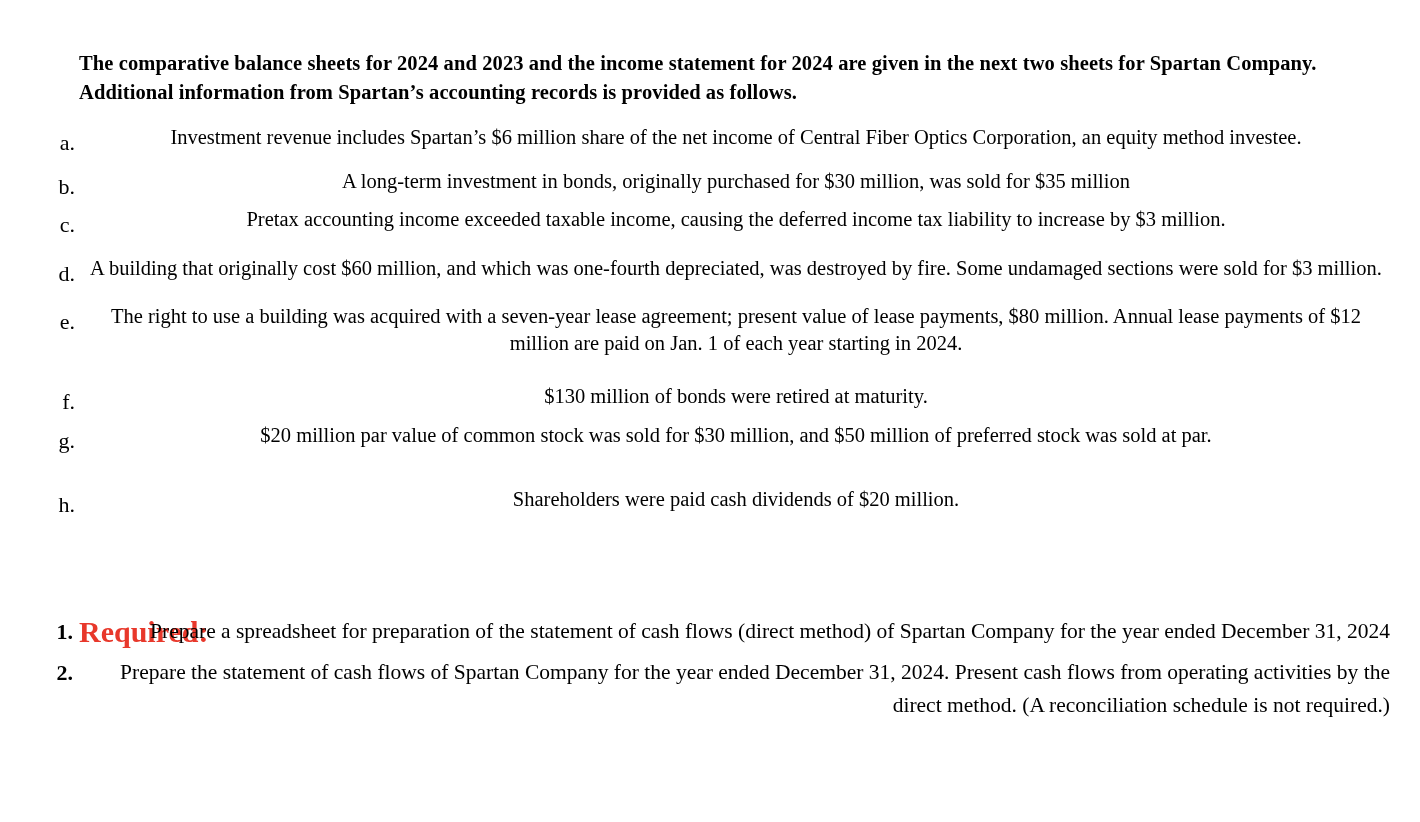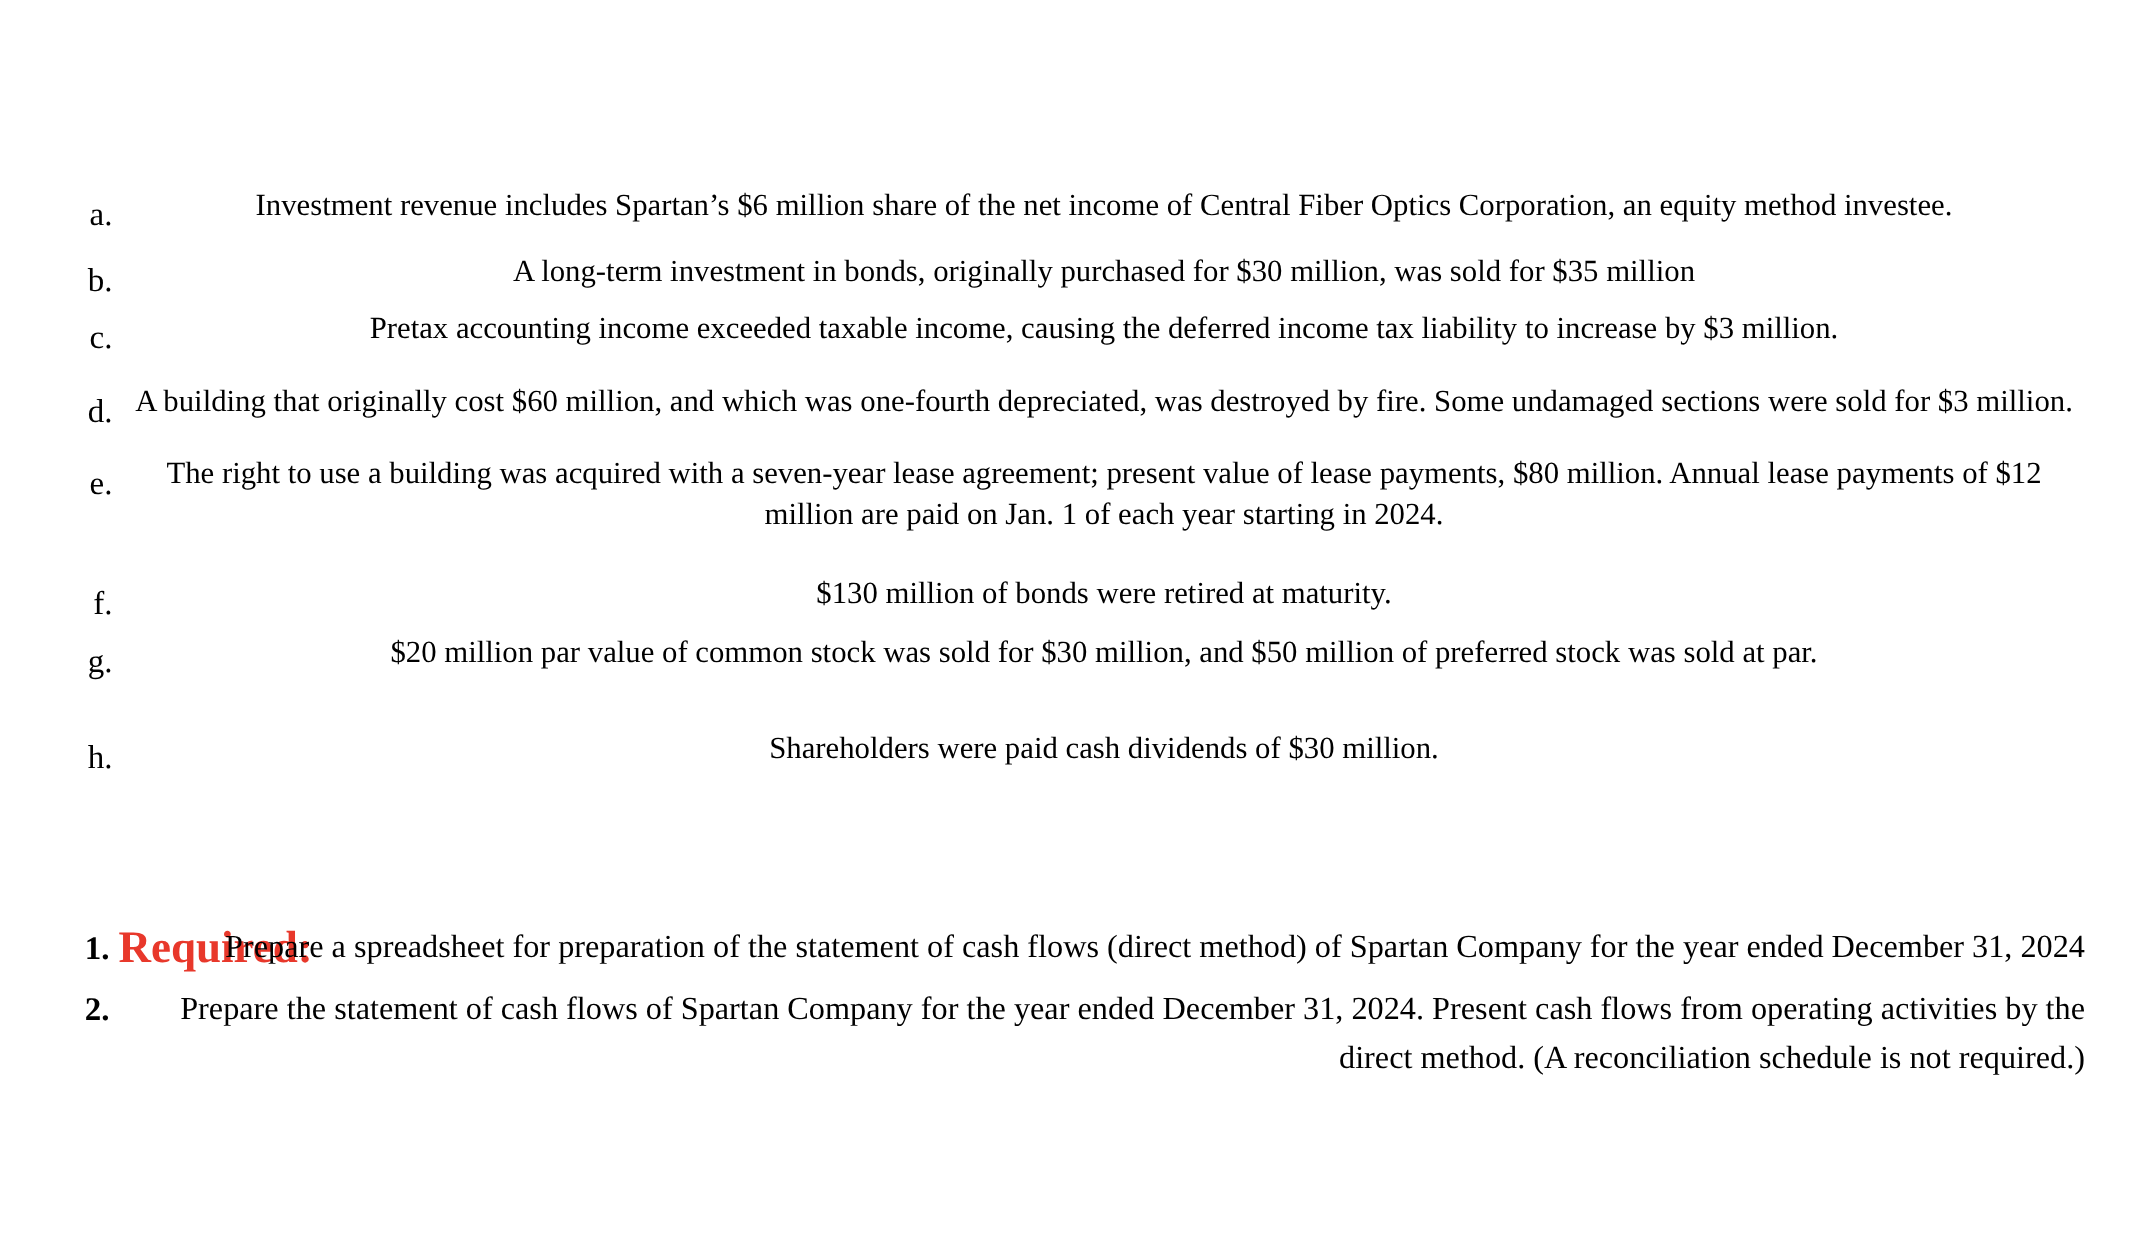--- a/index.html
+++ b/index.html
@@ -115,20 +115,21 @@
     font-size: 21.5px;
     line-height: 33px;
     text-align: right;
   }
 </style>
 </head>
 <body>
 
 <div class="page">
 
+  <p class="intro">The comparative balance sheets for 2024 and 2023 and the income statement for 2024 are given in the next two sheets for Spartan Company. Additional information from Spartan’s accounting records is provided as follows.</p>
 
   <div class="letter-list">
 
     <div class="l-item a">
       <span class="l-marker">a.</span>
       <span class="l-text">Investment revenue includes Spartan’s $6 million share of the net income of Central Fiber Optics Corporation, an equity method investee.</span>
     </div>
 
     <div class="l-item b">
       <span class="l-marker">b.</span>
@@ -155,21 +156,21 @@
       <span class="l-text">$130 million of bonds were retired at maturity.</span>
     </div>
 
     <div class="l-item g">
       <span class="l-marker">g.</span>
       <span class="l-text">$20 million par value of common stock was sold for $30 million, and $50 million of preferred stock was sold at par.</span>
     </div>
 
     <div class="l-item h">
       <span class="l-marker">h.</span>
-      <span class="l-text">Shareholders were paid cash dividends of $30 million.</span>
+      <span class="l-text">Shareholders were paid cash dividends of $20 million.</span>
     </div>
 
   </div>
 
   <h2 class="required">Required:</h2>
 
   <div class="num-list">
 
     <div class="n-item">
       <span class="n-marker">1.</span>

